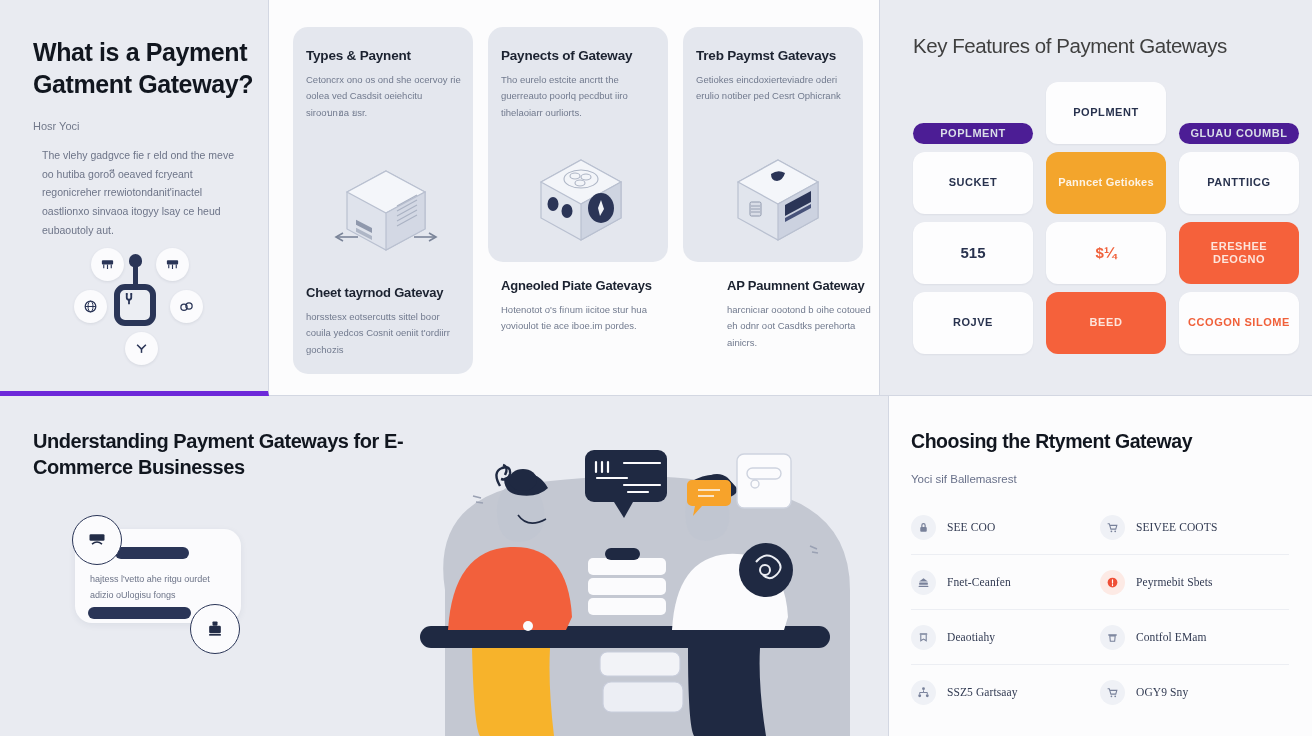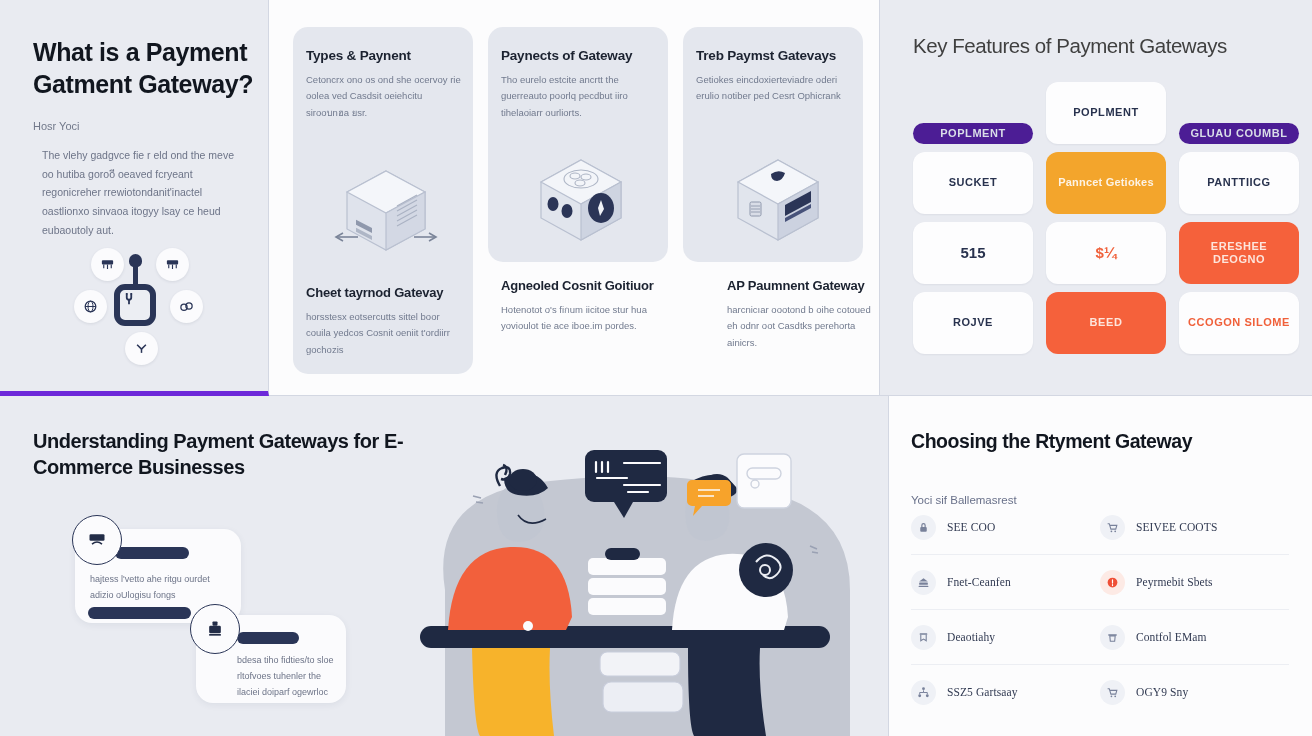--- a/index.html
+++ b/index.html
@@ -61,21 +61,21 @@
   
   .bl-title{position:absolute;left:33px;top:428px;width:430px;font-size:20px;line-height:1.3;font-weight:700;color:#11161f;letter-spacing:-.45px;}
   .bubble{position:absolute;background:#fbfbfd;border-radius:17px;box-shadow:0 2px 7px rgba(40,50,80,.07);}
   .bubble .bt{font-size:9px;line-height:1.75;color:#6d7488;}
   .barline{position:absolute;background:#2a3557;border-radius:7px;height:12px;}
   .bavatar{position:absolute;width:48px;height:48px;border-radius:50%;background:#fbfbfd;border:1.5px solid #2a3557;display:flex;align-items:center;justify-content:center;}
 
   
   .br-title{position:absolute;left:911px;top:430px;font-size:19.5px;font-weight:700;color:#11161f;letter-spacing:-.45px;}
   .br-sub{position:absolute;left:911px;top:473px;font-size:11.5px;color:#6a7screen;}
-  .br-sub{color:#69718a;margin-top:21px;}
+  .br-sub{color:#69718a;}
   .brlist{position:absolute;left:911px;top:500px;width:378px;}
   .brrow{display:flex;height:54px;align-items:center;border-bottom:1px solid #eceef3;}
   .brrow:last-child{border-bottom:none;}
   .bcell{display:flex;align-items:center;width:50%;gap:11px;font-family:Liberation Serif, serif;}
   .bico{width:25px;height:25px;border-radius:50%;background:#eff1f6;display:flex;align-items:center;justify-content:center;flex:0 0 auto;}
   .bico.red{background:#fdeae5;}
   .blab{font-size:11.5px;color:#313a52;letter-spacing:.1px;}
 </style>
 </head>
 <body>
@@ -173,21 +173,21 @@
           <ellipse cx="54" cy="26" rx="5" ry="3"></ellipse>
           <ellipse cx="65" cy="27" rx="5" ry="3"></ellipse>
           <ellipse cx="59" cy="33" rx="5" ry="3"></ellipse>
       </g>
       <ellipse cx="32" cy="54" rx="5.5" ry="7" fill="#2b3557"></ellipse>
       <ellipse cx="46" cy="61" rx="5.5" ry="7" fill="#2b3557"></ellipse>
       <ellipse cx="80" cy="58" rx="13" ry="15" fill="#2b3557"></ellipse>
       <path d="M80 50 l3 9 -4 7 -2 -8 z" fill="#f0f2f7"></path>
     </svg>
     <div class="card" style="left:232px;top:278px;width:156px;">
-      <div class="cs">Agneoled Cosnit Goitiuor</div>
+      <div class="cs">Agneoled Piate Gatevays</div>
       <div class="cb">Hotenotot o's fiกum iicitoe stur hua yovioulot tie ace iboe.im pordes.</div>
     </div>
 
     <div class="card" style="left:427px;top:48px;width:156px;">
       <div class="ch">Treb Paymst Gatevays</div>
       <div class="cb">Getiokes eincdoxierteviadre oderi erulio notiber ped Cesrt Ophicrank</div>
     </div>
     <svg class="iso" style="left:450px;top:150px;" width="118" height="100" viewBox="0 0 118 100">
       <path d="M59 10 L99 32 L99 68 L59 90 L19 68 L19 32 Z" fill="#e1e5ed" stroke="#b9c0d0" stroke-width="1.2"></path>
       <path d="M59 10 L99 32 L59 54 L19 32 Z" fill="#f4f6fa" stroke="#b9c0d0" stroke-width="1.2"></path>
@@ -284,24 +284,20 @@
       <div class="bt" style="position:absolute;left:15px;top:43px;width:135px;">hajtess l'vetto ahe ritgu ourdet adizio oUlogisu fongs</div>
       <div class="barline" style="left:13px;top:78px;width:103px;"></div>
     </div>
     <div class="bavatar" style="left:72px;top:119px;">
       <svg width="20" height="20" viewBox="0 0 24 24">
           <rect x="3" y="5" width="18" height="8" rx="1.5" fill="#222c47"></rect>
           <path d="M6 17 q6 -5 12 0" stroke="#222c47" stroke-width="1.8" fill="none"></path>
         </svg>
     </div>
 
-    <div class="bubble" style="left:196px;top:219px;width:150px;height:88px;">
-      <div class="barline" style="left:41px;top:17px;width:62px;"></div>
-      <div class="bt" style="position:absolute;left:41px;top:38px;width:106px;">bdesa tiho fidties/to sloe rltofvoes tuhenler the ilaciei doiparf ogewrloc</div>
-    </div>
     <div class="bavatar" style="left:190px;top:208px;">
       <svg width="20" height="20" viewBox="0 0 24 24">
           <rect x="5" y="8" width="14" height="9" rx="1.5" fill="#222c47"></rect>
           <rect x="9" y="3" width="6" height="5" rx="1" fill="#222c47"></rect>
           <path d="M5 19h14" stroke="#222c47" stroke-width="2"></path>
         </svg>
     </div>
   </div>
 
   <div class="panel p-br"></div>

